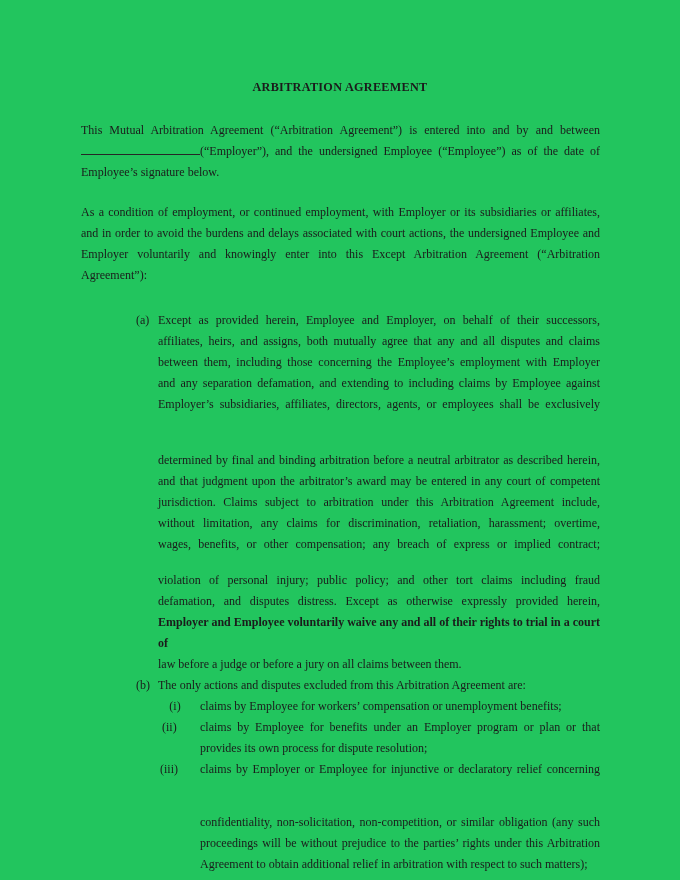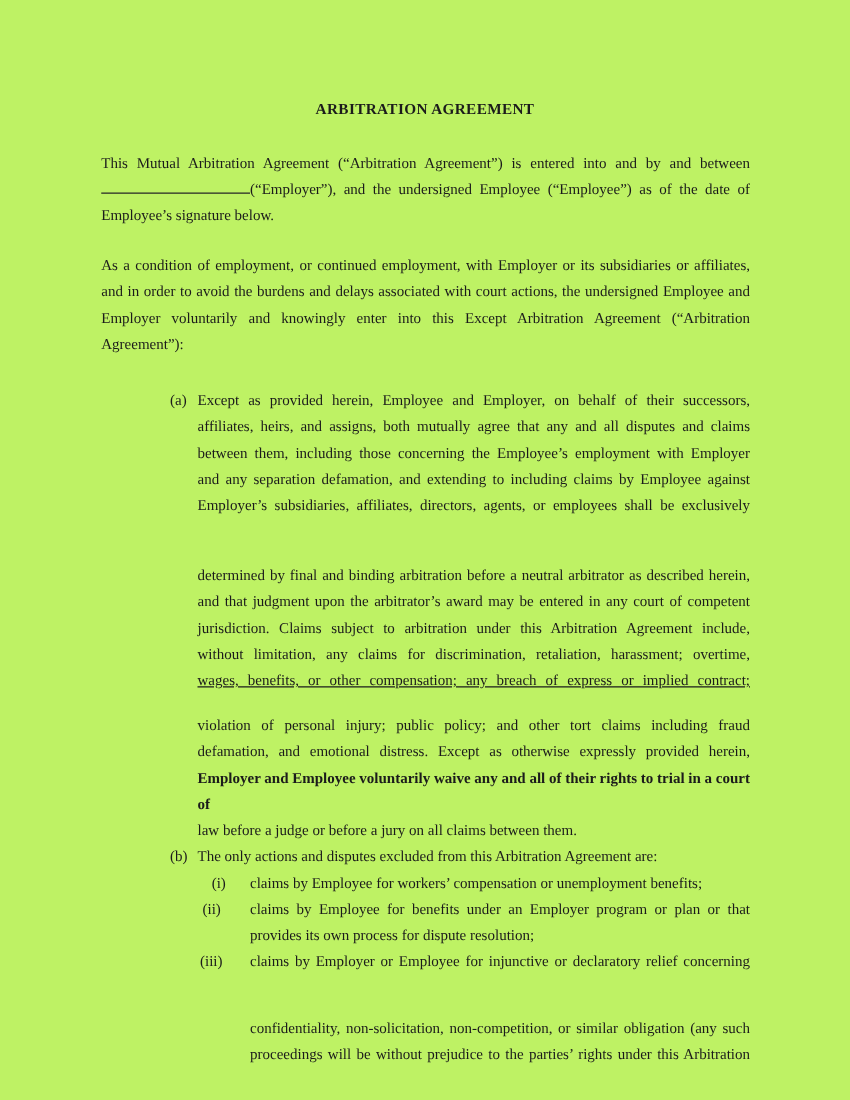--- a/index.html
+++ b/index.html
@@ -1,20 +1,20 @@
 <!DOCTYPE html>
 <html><head>
 <meta charset="utf-8">
 <style>
   html, body { margin: 0; padding: 0; background: #ffffff; }
   .page {
     position: relative;
     width: 680px;
     height: 880px;
-    background: #bef264;
+    background: #22c55e;
     overflow: hidden;
     font-family: "Liberation Serif", "DejaVu Serif", serif;
     font-size: 12px;
     color: #1b1b1b;
     -webkit-font-smoothing: antialiased;
   }
   .doc-title {
     position: absolute;
     top: 77px;
     left: 0;
@@ -67,27 +67,28 @@
   <div class="block" id="list-terms">
       <div class="doc-line j" style="padding-left: 77px;"><span class="marker" style="left: 55px;">(a)</span><span>Except as provided herein, Employee and Employer, on behalf of their successors,</span></div>
       <div class="doc-line j" style="padding-left: 77px;"><span>affiliates, heirs, and assigns, both mutually agree that any and all disputes and claims</span></div>
       <div class="doc-line j" style="padding-left: 77px;"><span>between them, including those concerning the Employee’s employment with Employer</span></div>
       <div class="doc-line j" style="padding-left: 77px;"><span>and any separation defamation, and extending to including claims by Employee against</span></div>
       <div class="doc-line j" style="padding-left: 77px;"><span>Employer’s subsidiaries, affiliates, directors, agents, or employees shall be exclusively</span></div>
       <div class="doc-line j" style="padding-left: 77px; margin-top: 35px;"><span>determined by final and binding arbitration before a neutral arbitrator as described herein,</span></div>
       <div class="doc-line j" style="padding-left: 77px;"><span>and that judgment upon the arbitrator’s award may be entered in any court of competent</span></div>
       <div class="doc-line j" style="padding-left: 77px;"><span>jurisdiction. Claims subject to arbitration under this Arbitration Agreement include,</span></div>
       <div class="doc-line j" style="padding-left: 77px;"><span>without limitation, any claims for discrimination, retaliation, harassment; overtime,</span></div>
-      <div class="doc-line j" style="padding-left: 77px; text-decoration: underline;"><span>wages, benefits, or other compensation; any breach of express or implied contract;</span></div>
+      <div class="doc-line j" style="padding-left: 77px;"><span>wages, benefits, or other compensation; any breach of express or implied contract;</span></div>
       <div class="doc-line j" style="padding-left: 77px; margin-top: 15px;"><span>violation of personal injury; public policy; and other tort claims including fraud</span></div>
-      <div class="doc-line j" style="padding-left: 77px;"><span>defamation, and emotional distress. Except as otherwise expressly provided herein,</span></div>
+      <div class="doc-line j" style="padding-left: 77px;"><span>defamation, and disputes distress. Except as otherwise expressly provided herein,</span></div>
       <div class="doc-line j" style="padding-left: 77px; font-weight: bold;"><span>Employer and Employee voluntarily waive any and all of their rights to trial in a court of</span></div>
       <div class="doc-line" style="padding-left: 77px;"><span>law before a judge or before a jury on all claims between them.</span></div>
       <div class="doc-line" style="padding-left: 77px;"><span class="marker" style="left: 55px;">(b)</span><span>The only actions and disputes excluded from this Arbitration Agreement are:</span></div>
       <div class="doc-line" style="padding-left: 119px;"><span class="marker" style="left: 81px; width: 26px; text-align: center;">(i)</span><span>claims by Employee for workers’ compensation or unemployment benefits;</span></div>
       <div class="doc-line j" style="padding-left: 119px;"><span class="marker" style="left: 81px; width: 26px; text-align: center;">(ii)</span><span>claims by Employee for benefits under an Employer program or plan or that</span></div>
       <div class="doc-line" style="padding-left: 119px;"><span>provides its own process for dispute resolution;</span></div>
       <div class="doc-line j" style="padding-left: 119px;"><span class="marker" style="left: 79px; width: 30px; text-align: center;">(iii)</span><span>claims by Employer or Employee for injunctive or declaratory relief concerning</span></div>
       <div class="doc-line j" style="padding-left: 119px; margin-top: 32px;"><span>confidentiality, non-solicitation, non-competition, or similar obligation (any such</span></div>
       <div class="doc-line j" style="padding-left: 119px;"><span>proceedings will be without prejudice to the parties’ rights under this Arbitration</span></div>
+      <div class="doc-line" style="padding-left: 119px;"><span>Agreement to obtain additional relief in arbitration with respect to such matters);</span></div>
     </div>
 
 </div>
 
 </body></html>

